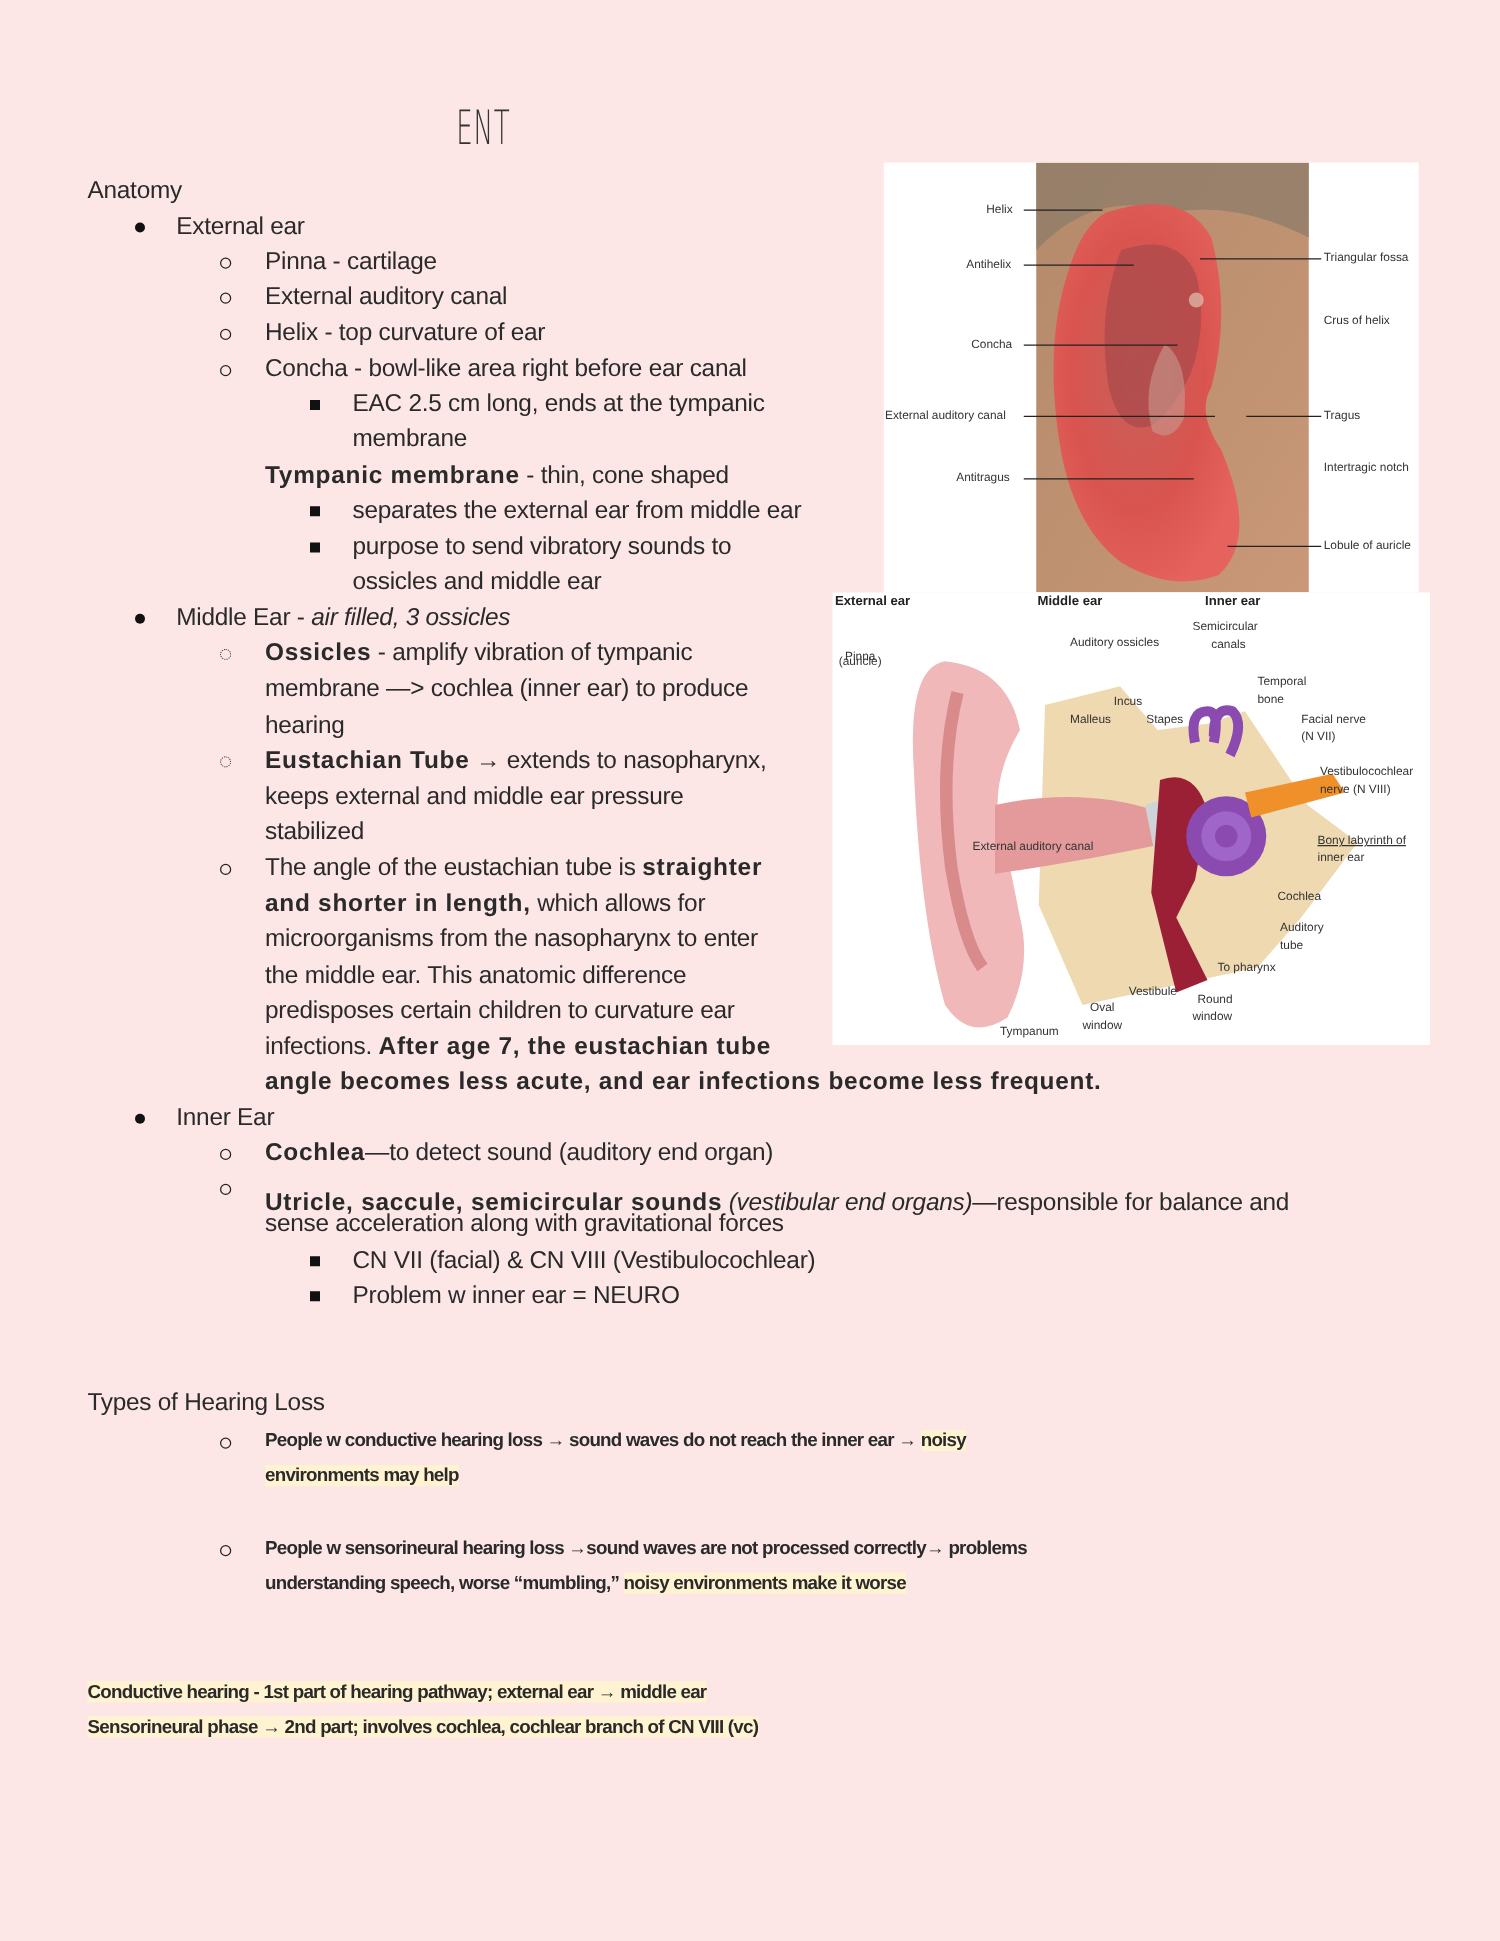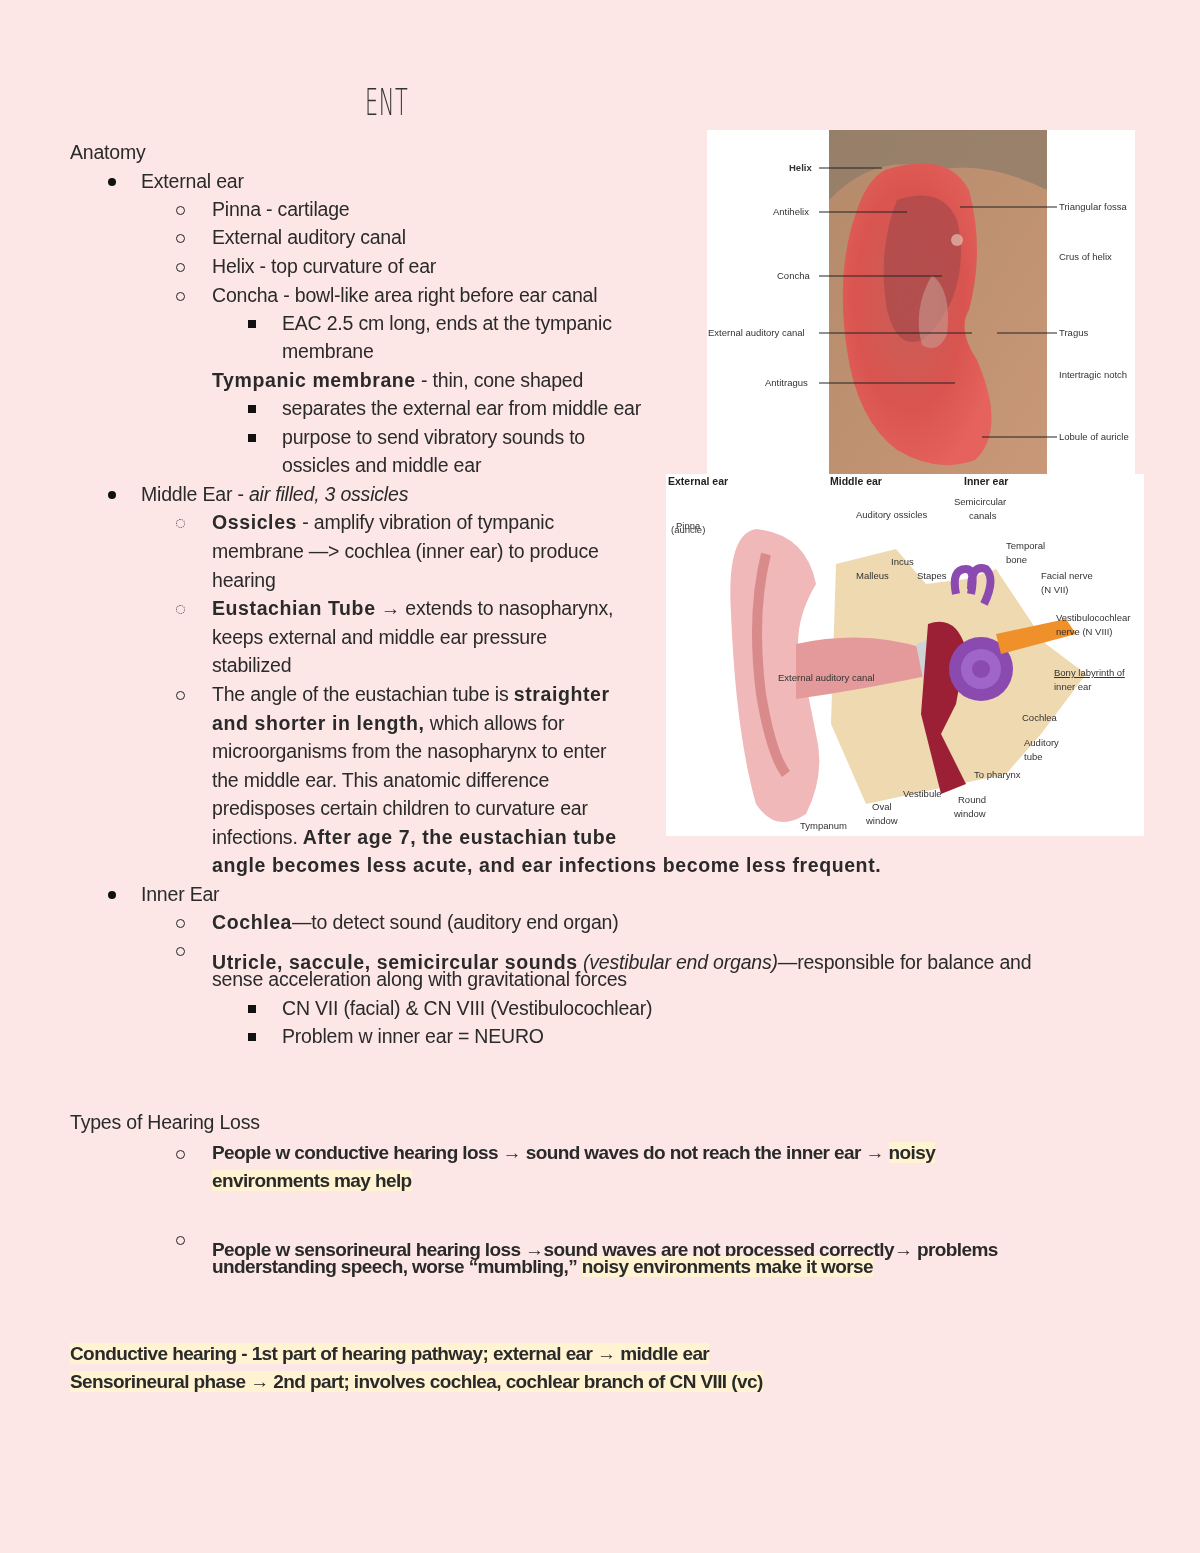--- a/index.html
+++ b/index.html
@@ -19,21 +19,21 @@
     transform: scaleX(0.55); transform-origin: left top;
     color: #333; letter-spacing: 1px;
   }
   .line { position: absolute; font-size: 19.5px; line-height: 28.5px; white-space: nowrap; color: #2a2a2a; letter-spacing: -0.2px; }
   .bullet { position: absolute; }
   .b-disc { width: 8px; height: 8px; background: #111; border-radius: 50%; }
   .b-circle { width: 7px; height: 7px; border: 1.3px solid #222; border-radius: 50%; }
   .b-dotted { width: 7px; height: 7px; border: 1.3px dotted #444; border-radius: 50%; }
   .b-square { width: 8px; height: 8px; background: #111; }
   b.tr { letter-spacing: 0.6px; }
-  .cal { font-family: "Liberation Sans Narrow", "Liberation Sans", sans-serif; font-weight: bold; font-size: 19px; letter-spacing: -0.6px; }
+  .cal { font-family: "Liberation Sans Narrow", "Liberation Sans", sans-serif; font-weight: bold; font-size: 15px; letter-spacing: -0.6px; }
   .hl { background: #fff3d2; }
   .img-box { position: absolute; background: #fff; overflow: hidden; }
   .lbl { position: absolute; font-size: 9.5px; color: #333; white-space: nowrap; line-height: 11px; }
   .lbl-b { position: absolute; font-size: 10.5px; font-weight: bold; color: #222; white-space: nowrap; }
 </style>
 </head>
 <body>
 
 <div class="abs title">ENT</div>
 
@@ -129,21 +129,21 @@
 
 <span class="bullet b-circle" style="left:176px;top:1150px;"></span>
 <div class="line cal" style="left:212px;top:1139px;">
   <span>People w conductive hearing loss → sound waves do not reach the inner ear  → </span><span class="hl">noisy</span>
 </div>
 <div class="line cal" style="left:212px;top:1167px;">
   <span class="hl">environments may help</span>
 </div>
 
 <span class="bullet b-circle" style="left:176px;top:1236px;"></span>
-<div class="line cal" style="left:212px;top:1225px;margin-top:11px;">People w sensorineural hearing loss →sound waves are not processed correctly→  problems</div>
+<div class="line cal" style="left:212px;top:1225px;">People w sensorineural hearing loss →sound waves are not processed correctly→  problems</div>
 <div class="line cal" style="left:212px;top:1253px;">
   <span>understanding speech, worse “mumbling,” </span><span class="hl">noisy environments make it worse</span>
 </div>
 
 <div class="line cal" style="left:70px;top:1340px;">
   <span class="hl">Conductive hearing - 1st part of hearing pathway; external ear → middle ear</span>
 </div>
 <div class="line cal" style="left:70px;top:1368px;">
   <span class="hl">Sensorineural phase → 2nd part; involves cochlea, cochlear branch of CN VIII (vc)</span>
 </div>
@@ -174,21 +174,21 @@
       <line x1="112" y1="38" x2="175" y2="38"></line>
       <line x1="112" y1="82" x2="200" y2="82"></line>
       <line x1="112" y1="146" x2="235" y2="146"></line>
       <line x1="112" y1="203" x2="265" y2="203"></line>
       <line x1="112" y1="253" x2="248" y2="253"></line>
       <line x1="253" y1="77" x2="350" y2="77"></line>
       <line x1="290" y1="203" x2="350" y2="203"></line>
       <line x1="275" y1="307" x2="350" y2="307"></line>
     </g>
   </svg>
-  <div class="lbl" style="left:82px;top:32px;font-weight:bold;">Helix</div>
+  <div class="lbl" style="left:82px;top:32px;">Helix</div>
   <div class="lbl" style="left:66px;top:76px;">Antihelix</div>
   <div class="lbl" style="left:70px;top:140px;">Concha</div>
   <div class="lbl" style="left:1px;top:197px;">External auditory canal</div>
   <div class="lbl" style="left:58px;top:247px;">Antitragus</div>
   <div class="lbl" style="left:352px;top:71px;">Triangular fossa</div>
   <div class="lbl" style="left:352px;top:121px;">Crus of helix</div>
   <div class="lbl" style="left:352px;top:197px;">Tragus</div>
   <div class="lbl" style="left:352px;top:239px;">Intertragic notch</div>
   <div class="lbl" style="left:352px;top:301px;">Lobule of auricle</div>
 </div>

